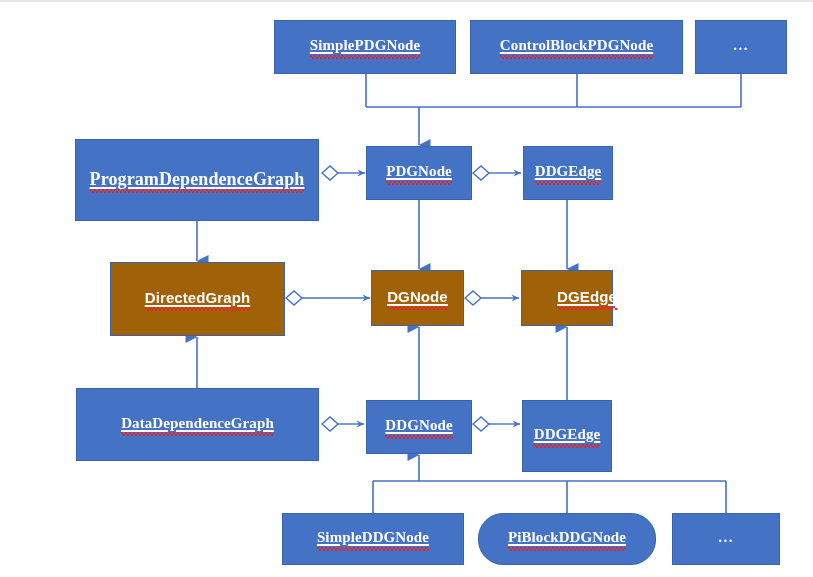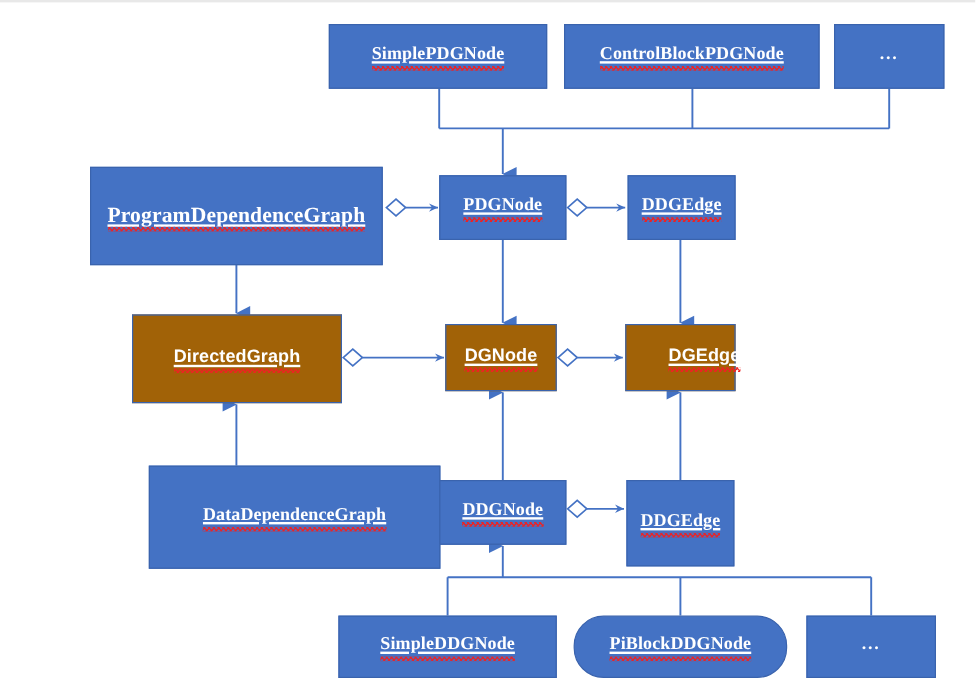--- a/index.html
+++ b/index.html
@@ -167,21 +167,21 @@
       </div>
       <div class="node-box green" style="left: 110px; top: 262px; width: 175px; height: 74px; font-size: 15px;">
         <span class="node-label squiggle">DirectedGraph</span>
       </div>
       <div class="node-box green" style="left: 371px; top: 270px; width: 93px; height: 56px; font-size: 15px;">
         <span class="node-label squiggle">DGNode</span>
       </div>
       <div class="node-box green" style="left: 521px; top: 270px; width: 92px; height: 56px; font-size: 15px; padding-left: 40px;">
         <span class="node-label squiggle">DGEdge</span>
       </div>
-      <div class="node-box blue" style="left: 76px; top: 388px; width: 243px; height: 86px; font-size: 15px; margin-left: 48px;">
+      <div class="node-box blue" style="left: 76px; top: 388px; width: 243px; height: 73px; font-size: 15px;">
         <span class="node-label squiggle">DataDependenceGraph</span>
       </div>
       <div class="node-box blue" style="left: 366px; top: 400px; width: 106px; height: 54px; font-size: 15px;">
         <span class="node-label squiggle">DDGNode</span>
       </div>
       <div class="node-box blue" style="left: 522px; top: 400px; width: 90px; height: 72px; font-size: 15px;">
         <span class="node-label squiggle">DDGEdge</span>
       </div>
       <div class="node-box blue" style="left: 282px; top: 513px; width: 182px; height: 52px; font-size: 15px;">
         <span class="node-label squiggle">SimpleDDGNode</span>

